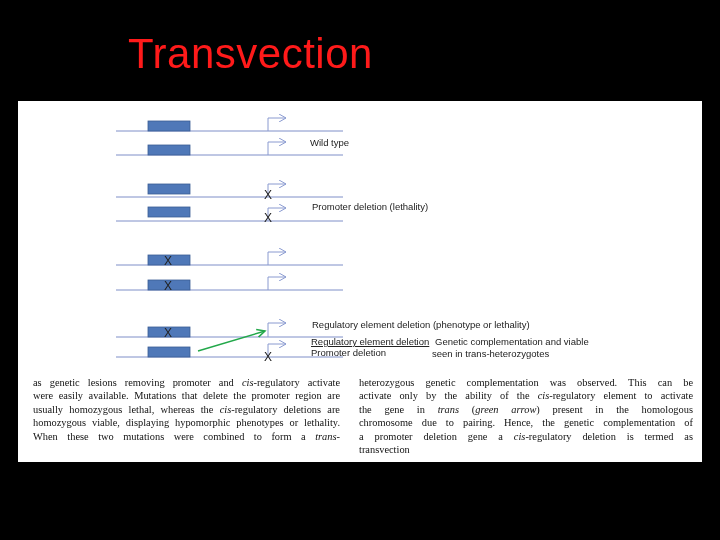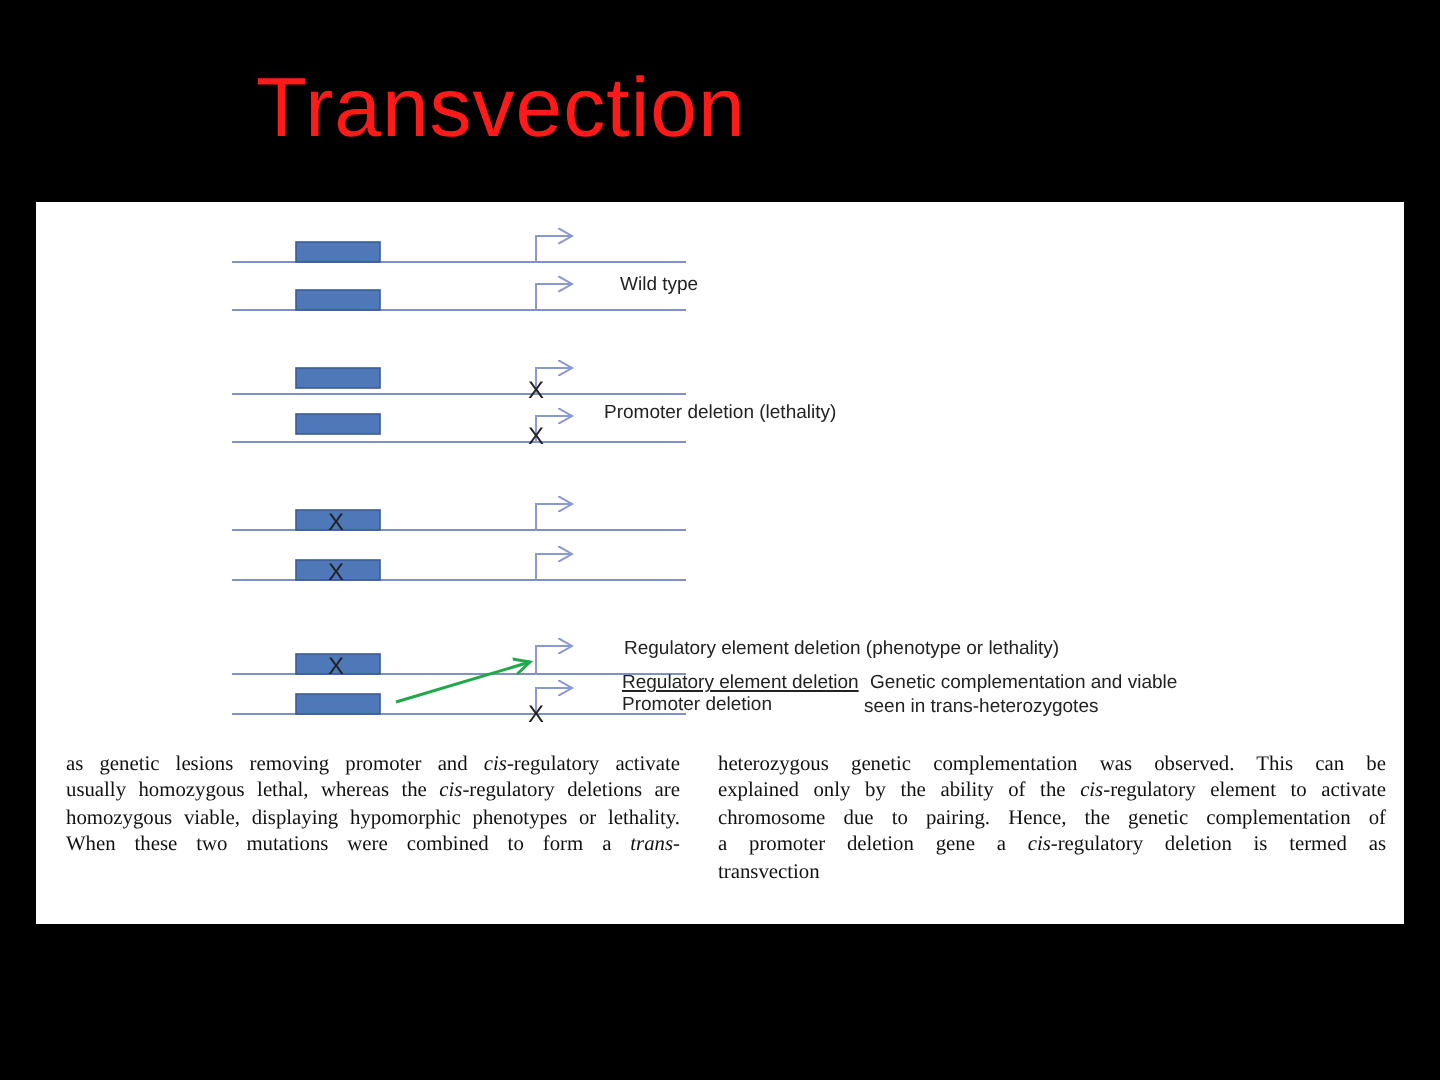--- a/index.html
+++ b/index.html
@@ -72,33 +72,35 @@
   </svg>
 
   <span class="lbl" style="left:246px;top:87px;font-size:12px;">X</span>
   <span class="lbl" style="left:246px;top:110px;font-size:12px;">X</span>
   <span class="lbl" style="left:146px;top:153px;font-size:12px;">X</span>
   <span class="lbl" style="left:146px;top:178px;font-size:12px;">X</span>
   <span class="lbl" style="left:146px;top:225px;font-size:12px;">X</span>
   <span class="lbl" style="left:246px;top:249px;font-size:12px;">X</span>
 
   <span class="lbl" style="left:292px;top:36px;">Wild type</span>
-  <span class="lbl" style="left:284px;top:100px;">Promoter deletion (lethality)</span>
+  <span class="lbl" style="left:294px;top:100px;">Promoter deletion (lethality)</span>
   <span class="lbl" style="left:294px;top:172px;margin-top:46px;">Regulatory  element deletion (phenotype or lethality)</span>
   <span class="lbl u" style="left:293px;top:235px;">Regulatory element deletion</span>
   <span class="lbl" style="left:293px;top:246px;">Promoter deletion</span>
   <span class="lbl" style="left:417px;top:235px;">Genetic complementation and viable</span>
   <span class="lbl" style="left:414px;top:247px;">seen in trans-heterozygotes</span>
 
   <div class="caption cap-left">
       <span class="line"><span>as genetic lesions removing promoter and </span><i>cis</i><span>-regulatory activate</span></span>
+      <span class="line"><span>were easily available. Mutations that delete the promoter region are</span></span>
       <span class="line"><span>usually homozygous lethal, whereas the </span><i>cis</i><span>-regulatory deletions are</span></span>
       <span class="line"><span>homozygous viable, displaying hypomorphic phenotypes or lethality.</span></span>
       <span class="line"><span>When these two mutations were combined to form a </span><i>trans-</i><span></span></span>
     </div>
   <div class="caption cap-right">
       <span class="line"><span>heterozygous genetic complementation was observed. This can be</span></span>
-      <span class="line"><span>explained only by the ability of the </span><i>cis</i><span>-regulatory element to activate</span></span>
+      <span class="line"><span>activate only by the ability of the </span><i>cis</i><span>-regulatory element to activate</span></span>
+      <span class="line"><span>the gene in </span><i>trans</i><span> (</span><i>green arrow</i><span>) present in the homologous</span></span>
       <span class="line"><span>chromosome due to pairing. Hence, the genetic complementation of</span></span>
       <span class="line"><span>a promoter deletion gene a </span><i>cis</i><span>-regulatory deletion is termed as</span></span>
       <span class="line last"><span>transvection</span></span>
     </div>
 </div>
 
 </body></html>

